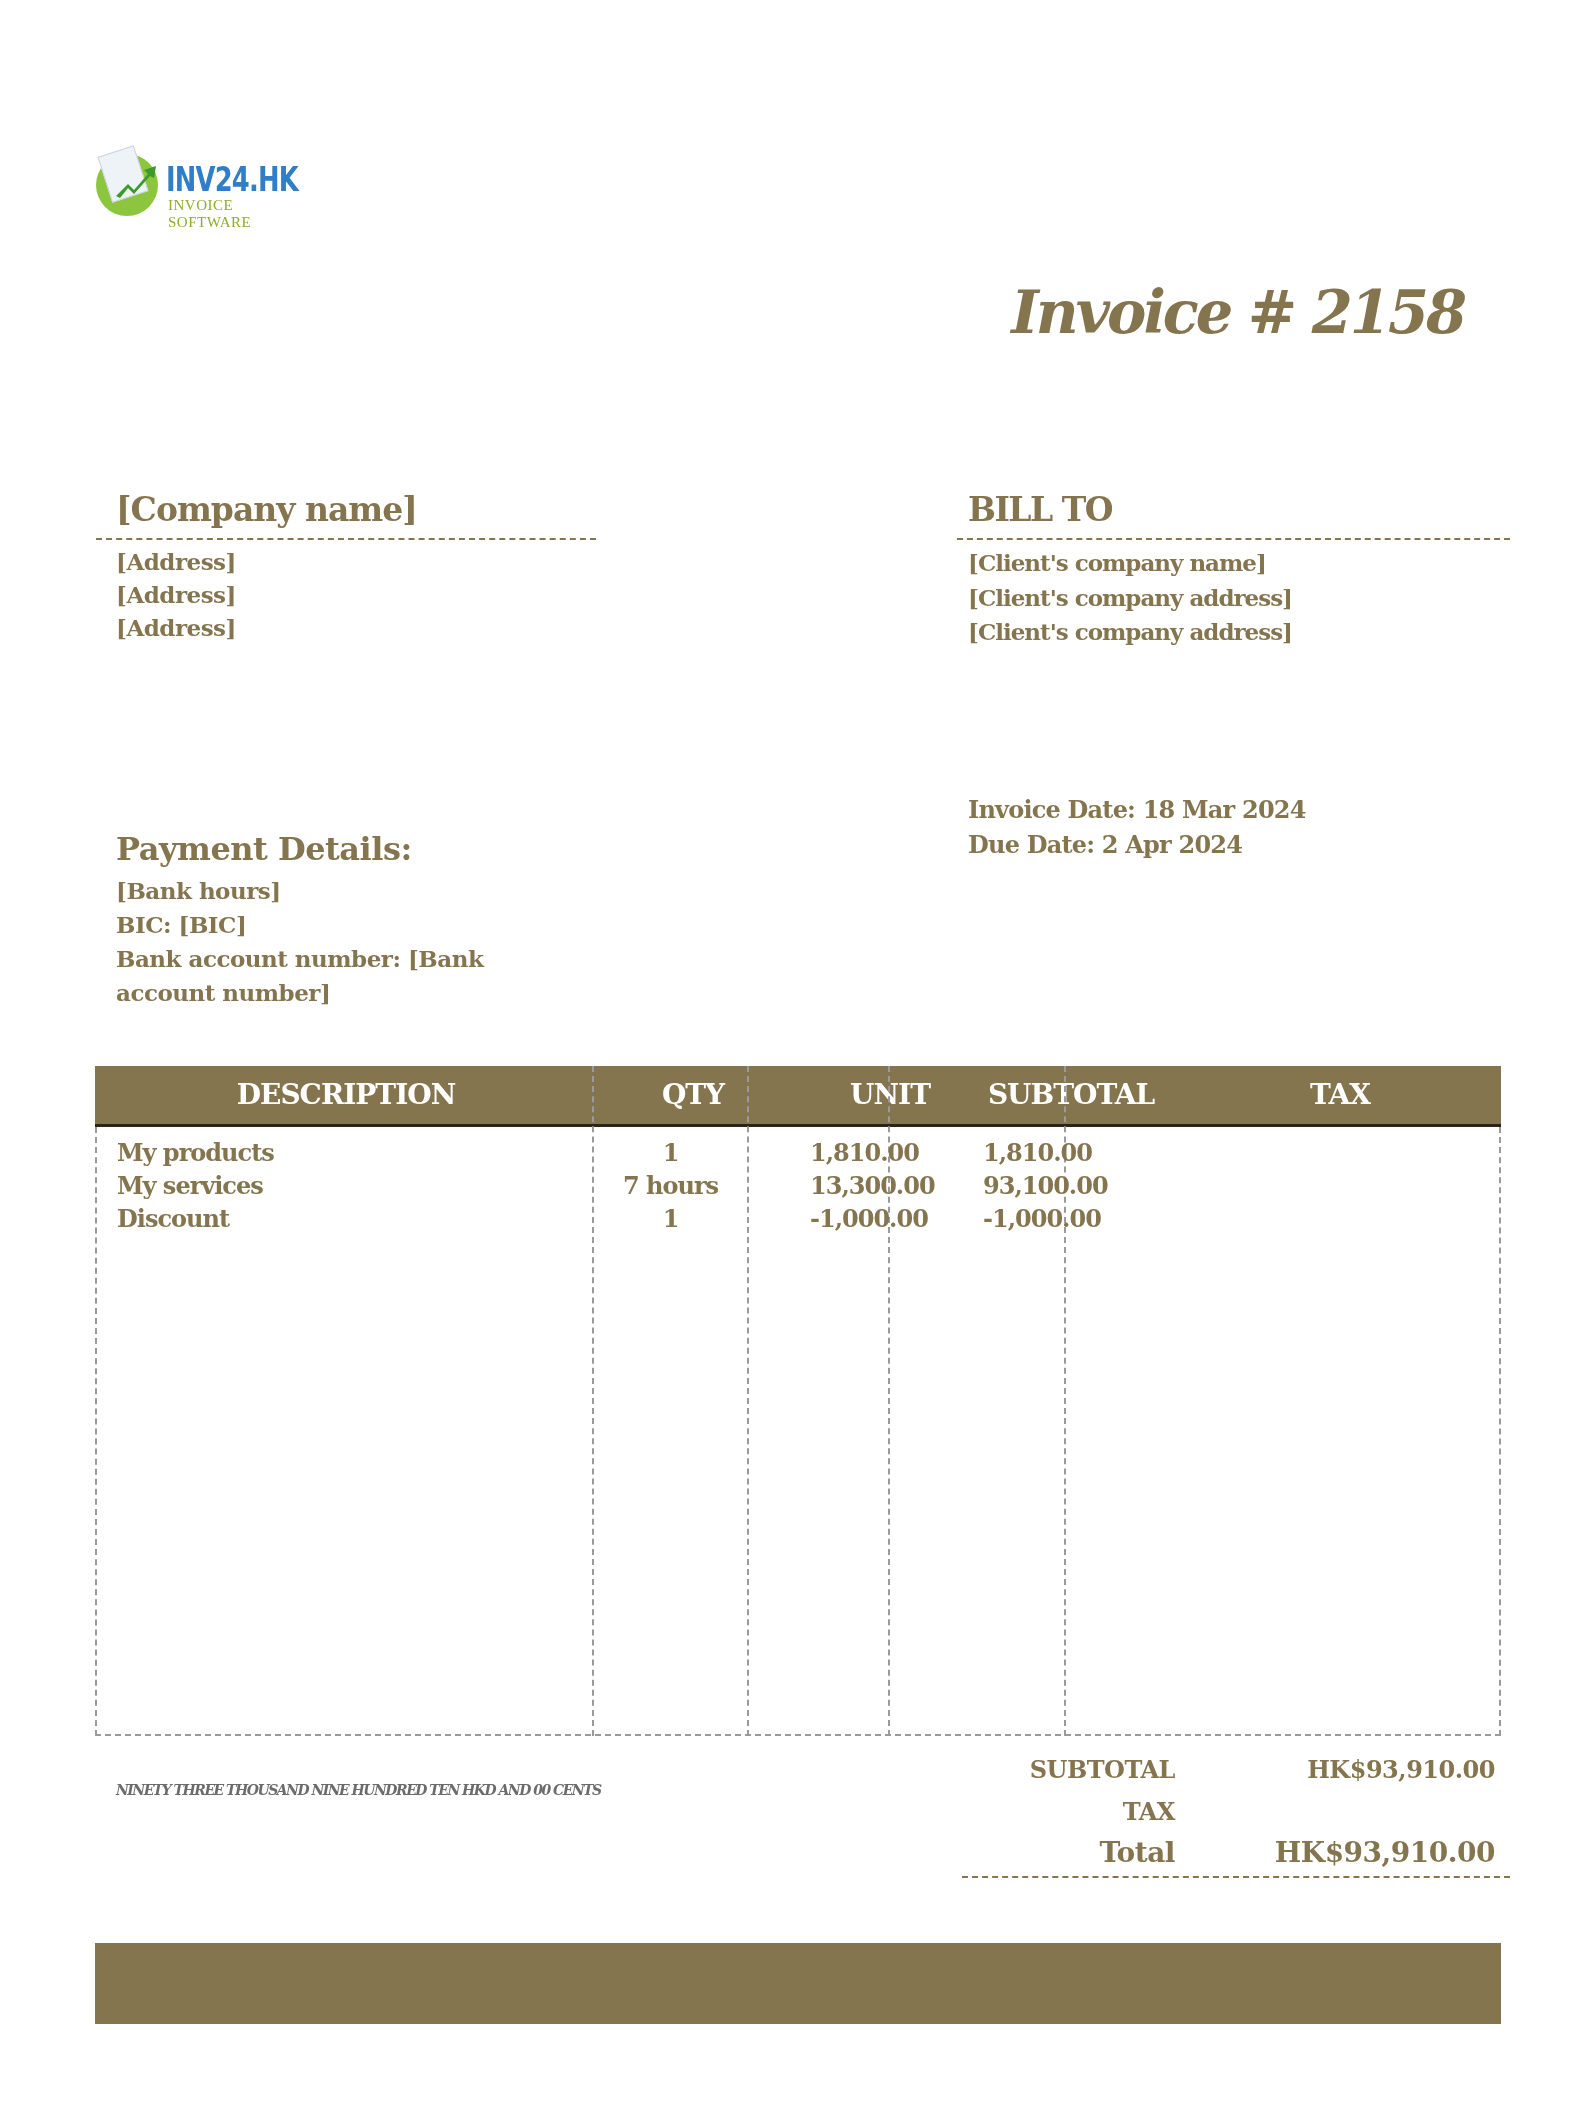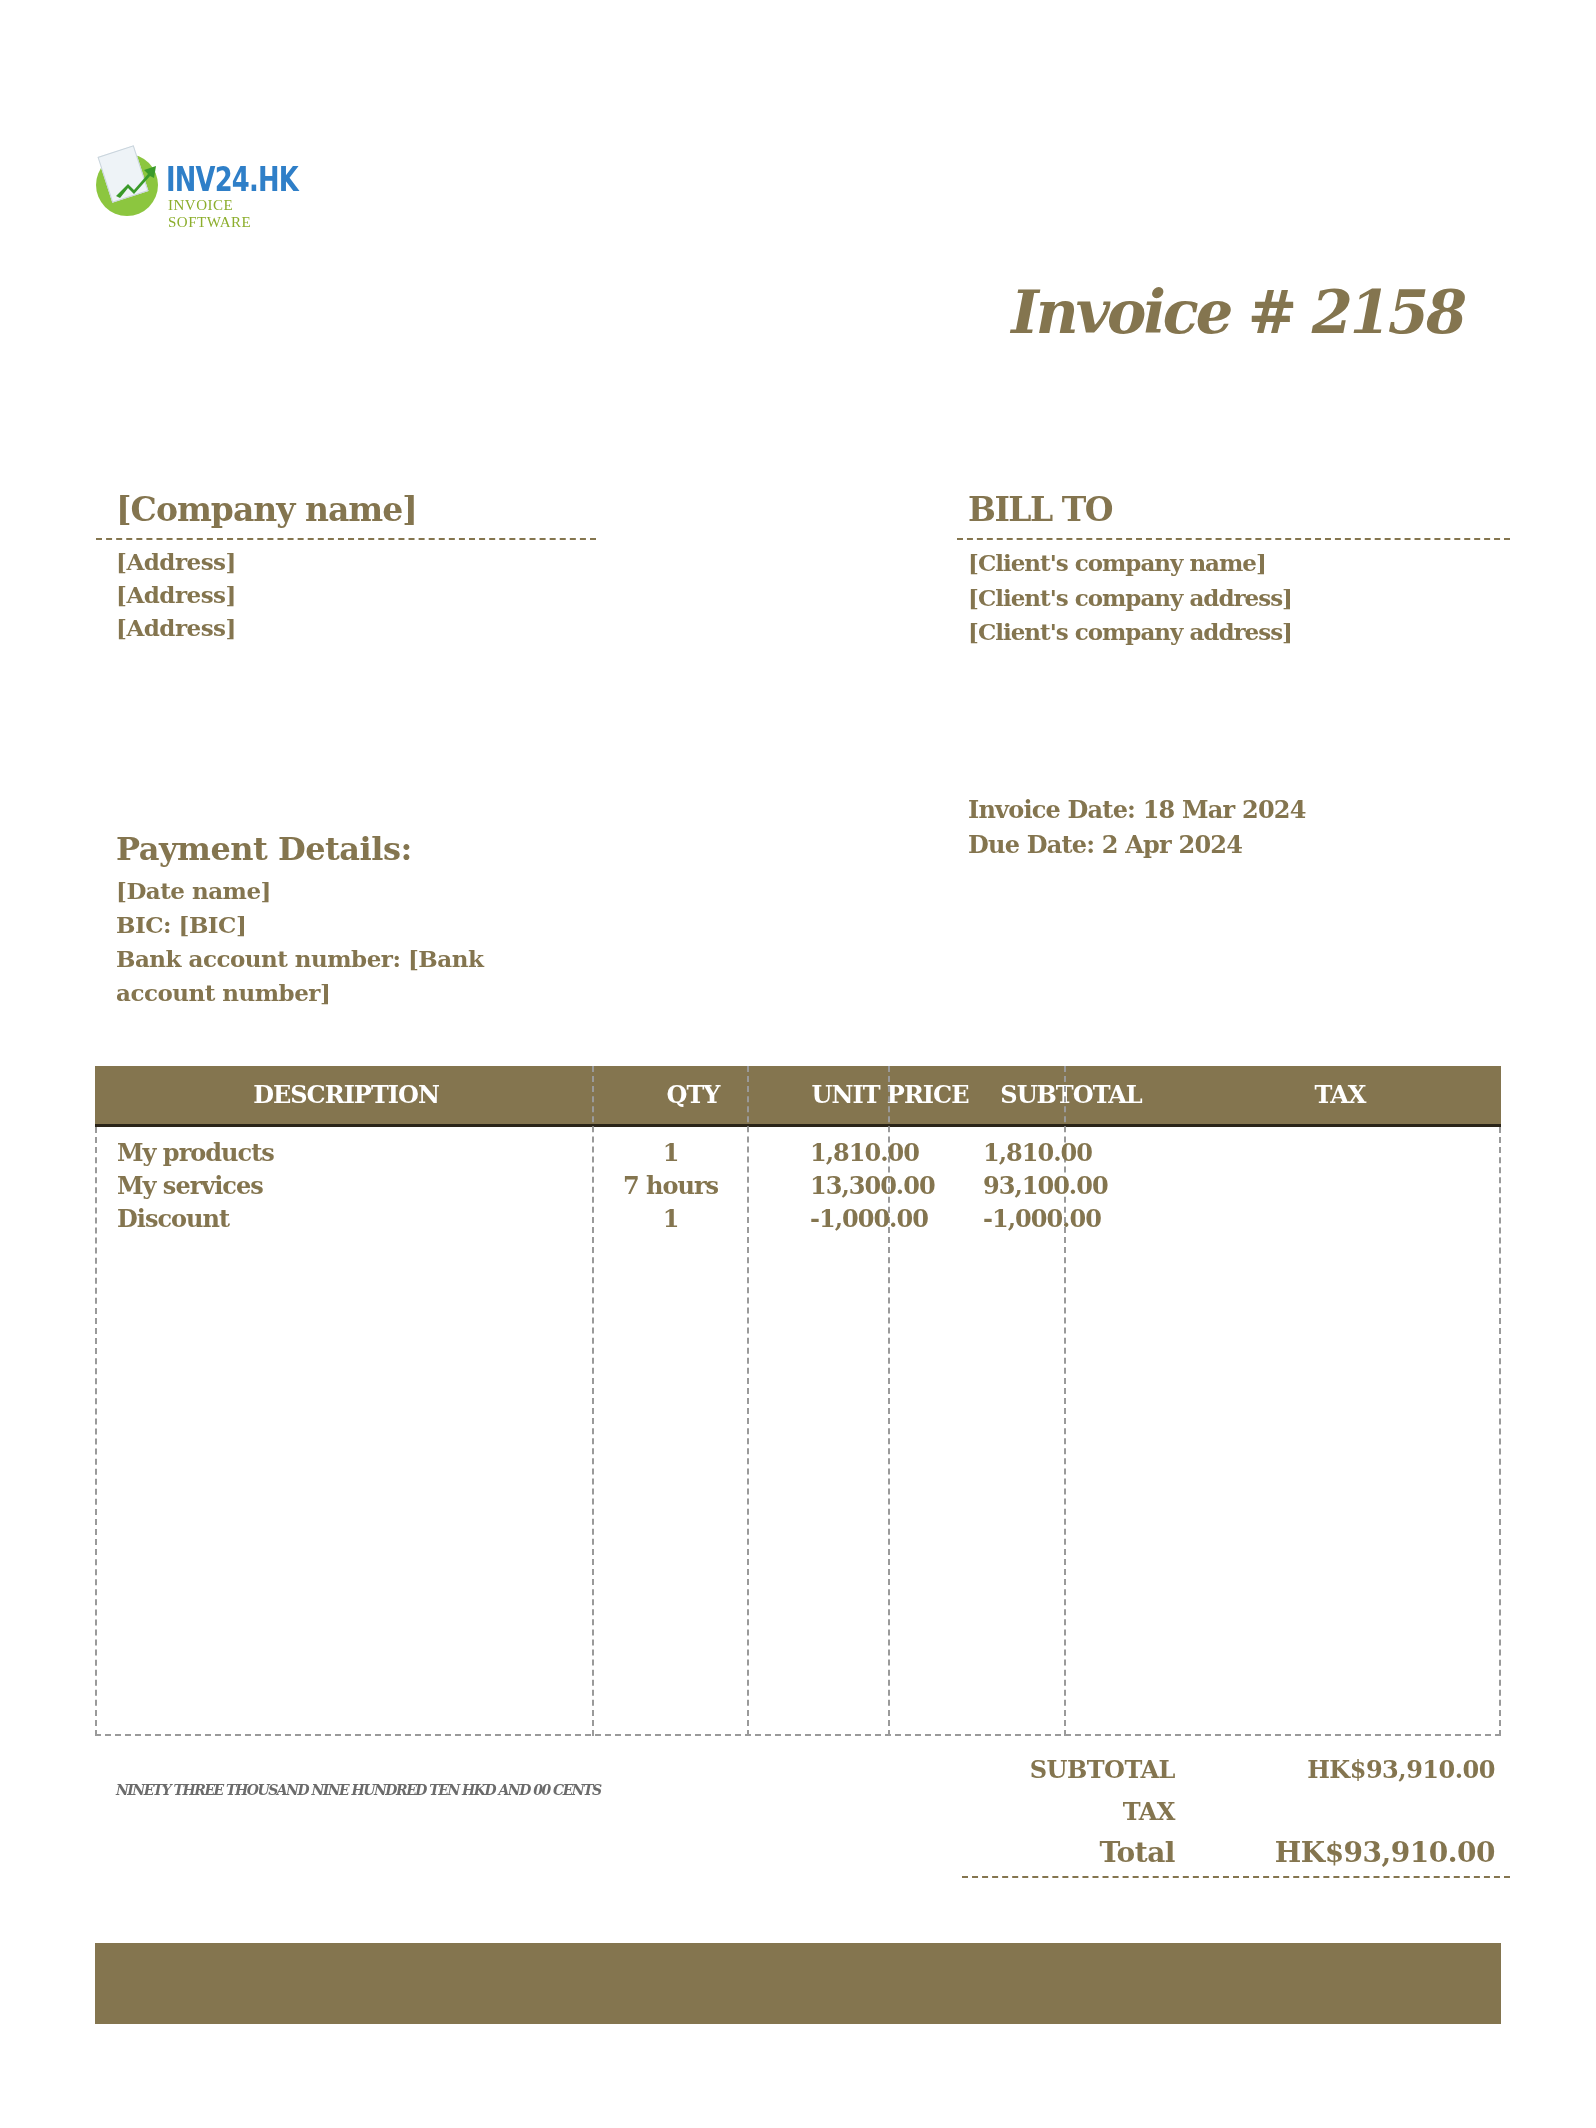--- a/index.html
+++ b/index.html
@@ -35,21 +35,21 @@
   .dates { left: 968px; font-size: 24px; font-weight: bold; letter-spacing: -0.8px; }
 
   .pay-title { left: 116px; top: 830px; font-size: 32px; font-weight: bold; letter-spacing: -0.5px; }
   .pay-line { left: 116px; font-size: 23px; font-weight: bold; letter-spacing: -0.5px; width: 460px; line-height: 34px; }
 
   
   .table { left: 95px; top: 1066px; width: 1406px; height: 670px; }
   .thead { position: absolute; left: 0; top: 0; width: 1406px; height: 58px; background: #84754f;
            border-bottom: 3px solid #2a2418; }
   .th { position: absolute; top: 0; height: 58px; line-height: 58px; text-align: center; color: #ffffff;
-        font-weight: bold; font-size: 24px; letter-spacing: -1px; }
+        font-weight: bold; font-size: 28px; letter-spacing: -1px; }
   .tbody-frame { position: absolute; left: 0; top: 61px; width: 1402px; height: 607px;
                  border-left: 2px dashed #9a9a9a; border-right: 2px dashed #9a9a9a; border-bottom: 2px dashed #9a9a9a; }
   .vline { position: absolute; top: 0; height: 670px; border-left: 2px dashed #9a9a9a; }
   .cell { position: absolute; font-size: 24px; font-weight: bold; letter-spacing: -1px; color: #84754f; height: 33px; line-height: 33px; }
 
   
   .words { left: 116px; top: 1782px; font-size: 14px; font-weight: bold; font-style: italic; color: #6b6b6b;
            letter-spacing: -1.5px; }
   .tot-label { font-size: 24px; font-weight: bold; letter-spacing: -0.5px; text-align: right; width: 200px; left: 975px; }
   .tot-value { font-size: 24px; font-weight: bold; letter-spacing: -0.5px; text-align: right; width: 300px; left: 1195px; }
@@ -81,21 +81,21 @@
 <div class="abs billto-label">BILL TO</div>
 <div class="abs dash" style="left:957px; top:538px; width:553px;"></div>
 <div class="abs line-client" style="top:549px;">[Client's company name]</div>
 <div class="abs line-client" style="top:584px;">[Client's company address]</div>
 <div class="abs line-client" style="top:618px;">[Client's company address]</div>
 
 <div class="abs dates" style="top:795px;">Invoice Date: 18 Mar 2024</div>
 <div class="abs dates" style="top:830px;">Due Date: 2 Apr 2024</div>
 
 <div class="abs pay-title">Payment Details:</div>
-<div class="abs pay-line" style="top:874px;">[Date name]</div>
+<div class="abs pay-line" style="top:874px;">[Bank hours]</div>
 <div class="abs pay-line" style="top:908px;">BIC: [BIC]</div>
 <div class="abs pay-line" style="top:942px; width:440px;">Bank account number: [Bank account number]</div>
 
 <div class="abs table">
   <div class="thead">
     <div class="th" style="left:0; width:502px;">DESCRIPTION</div>
     <div class="th" style="left:502px; width:192px;">QTY</div>
     <div class="th" style="left:708px; width:174px;">UNIT PRICE</div>
     <div class="th" style="left:868px; width:216px;">SUBTOTAL</div>
     <div class="th" style="left:1084px; width:322px;">TAX</div>

